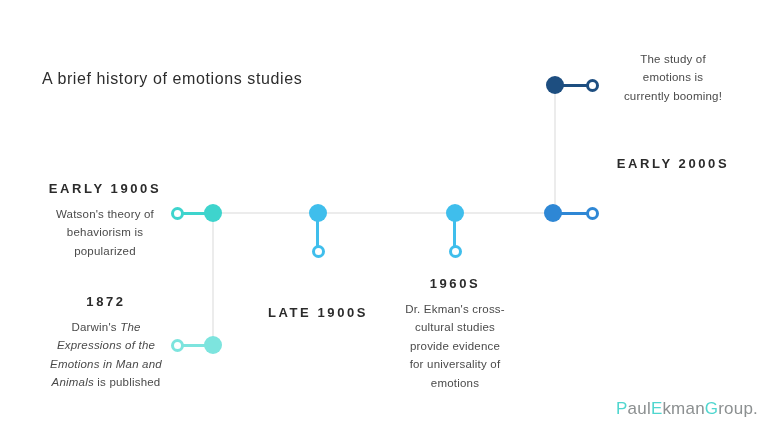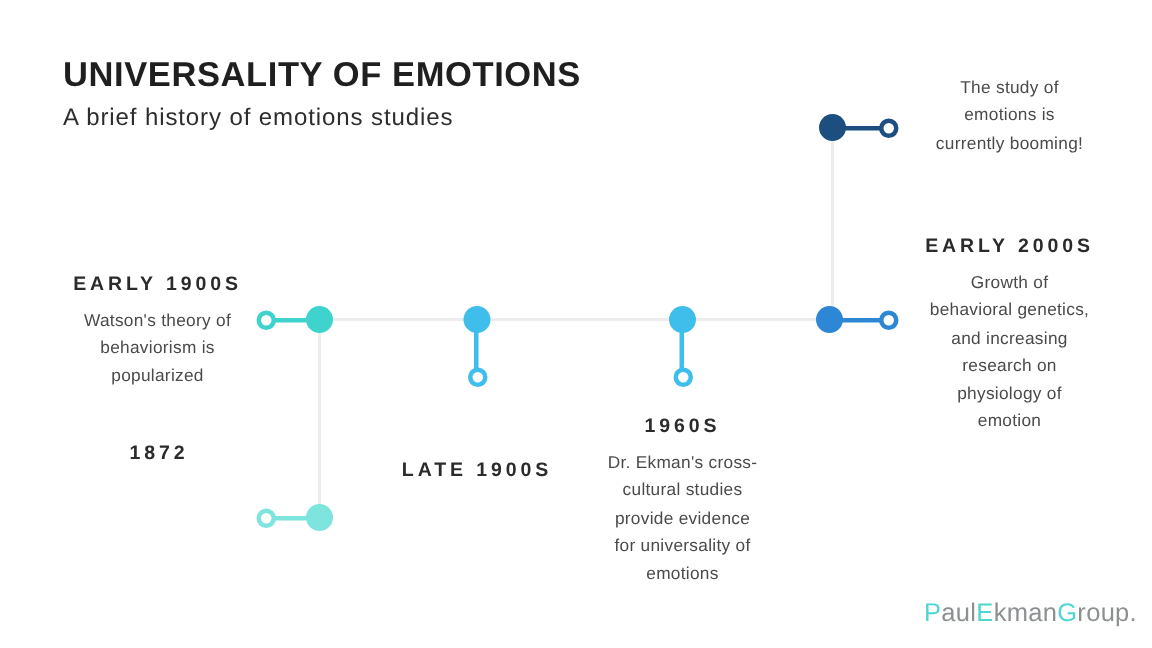--- a/index.html
+++ b/index.html
@@ -62,21 +62,20 @@
     position:absolute; right:10px; top:399px;
     font-size:17px; letter-spacing:0.2px; color:var(--logo-gray);
   }
   .logo .accent { color:var(--logo-accent); }
 </style>
 </head>
 <body>
 
 <div class="canvas">
 
-  <div class="title">UNIVERSALITY OF EMOTIONS</div>
   <div class="subtitle">A brief history of emotions studies</div>
 
   <div class="line line-main"></div>
   <div class="line line-vert-left"></div>
   <div class="line line-vert-right"></div>
 
   <div class="conn c-teal" style="left:179px; top:212px; width:30px; height:3px;"></div>
   <div class="ring r-teal" style="left:171px; top:207px;"></div>
   <div class="dot c-teal" style="left:204px; top:204px;"></div>
 
@@ -102,43 +101,38 @@
 
   <div class="block" id="b-early1900s">
     <h3>EARLY 1900S</h3>
     <div class="body">Watson's theory of
 behaviorism is
 popularized</div>
   </div>
 
   <div class="block" id="b-1872">
     <h3>1872</h3>
+    <div class="body"><span>Darwin's </span><span class="italic">The Expressions of the Emotions in Man and Animals</span><span> is published</span></div>
   </div>
 
   <div class="block" id="b-late1900s">
     <h3>LATE 1900S</h3>
   </div>
 
   <div class="block" id="b-1960s">
     <h3>1960S</h3>
     <div class="body">Dr. Ekman's cross-
 cultural studies
 provide evidence
 for universality of
 emotions</div>
   </div>
 
   <div class="block" id="b-early2000s">
     <h3>EARLY 2000S</h3>
-    <div class="body">Growth of
-behavioral genetics,
-and increasing
-research on
-physiology of
-emotion</div>
   </div>
 
   <div class="block" id="b-present">
     <div class="body">The study of
 emotions is
 currently booming!</div>
   </div>
 
   <div class="logo"><span class="accent">P</span><span>aul</span><span class="accent">E</span><span>kman</span><span class="accent">G</span><span>roup</span><span>.</span></div>
 

